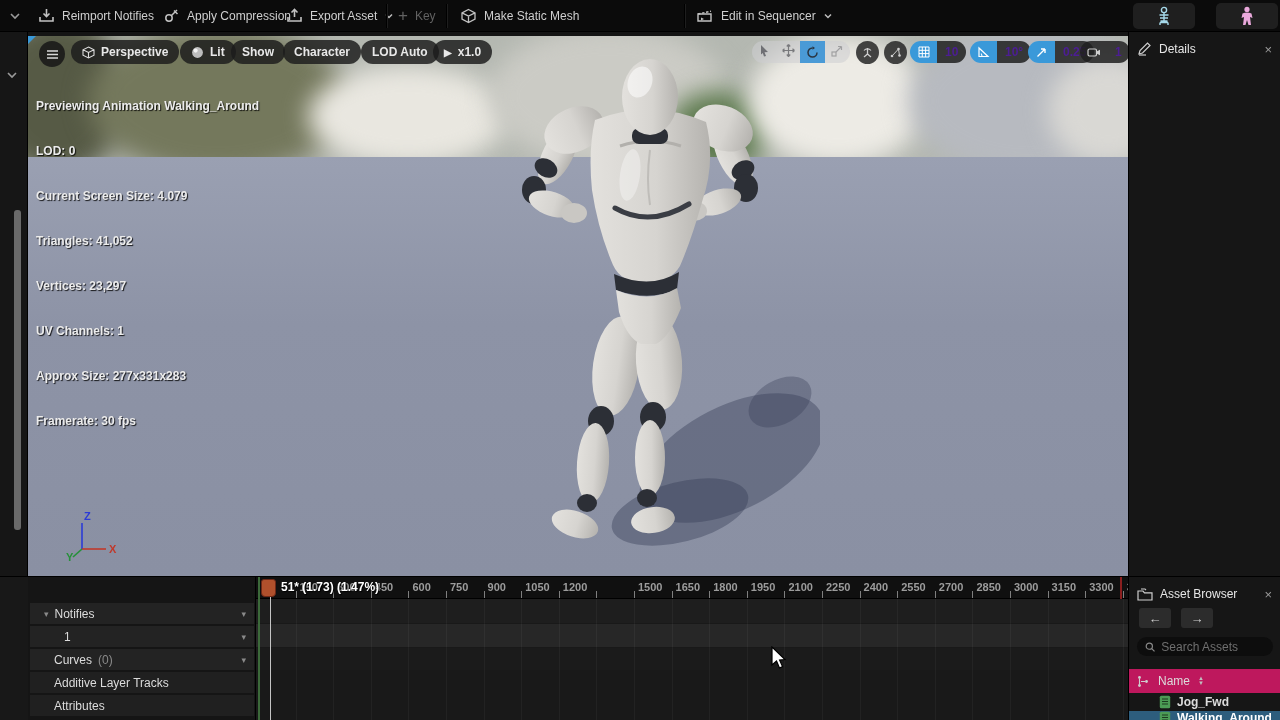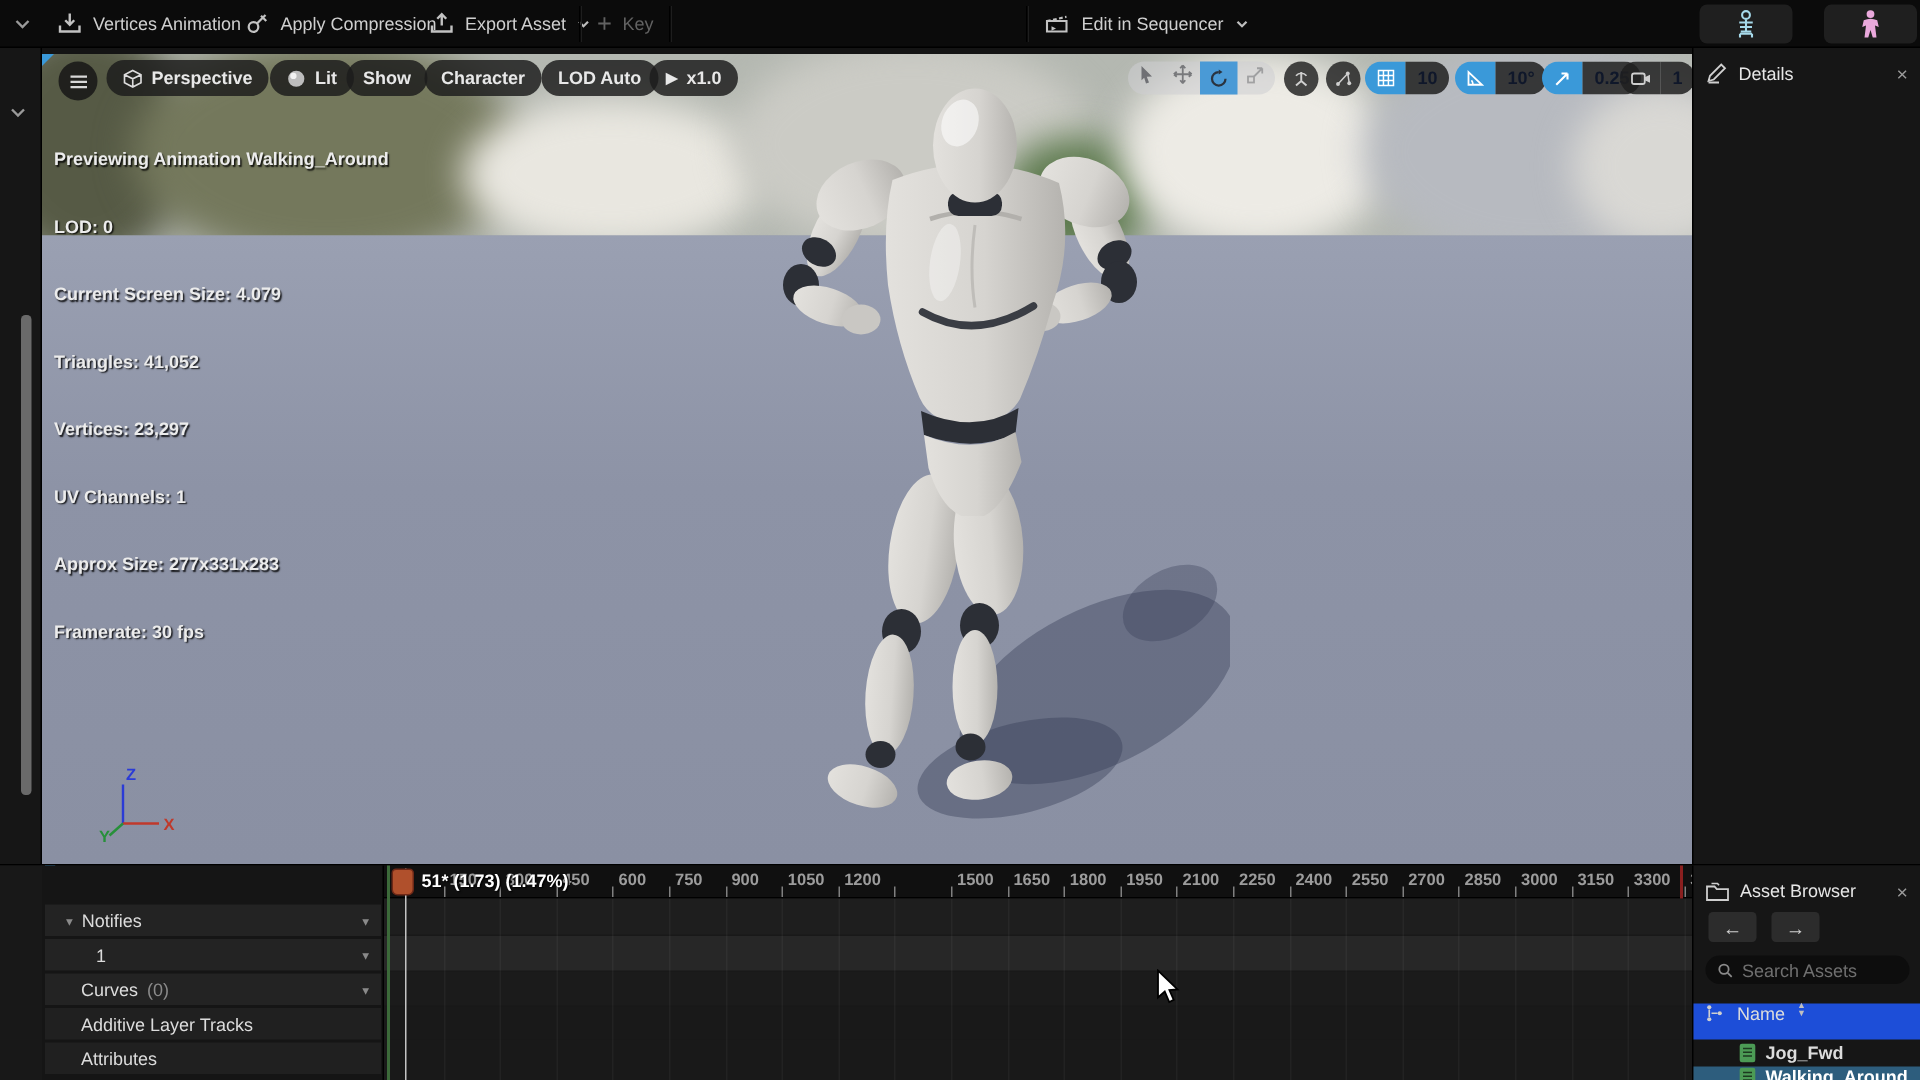--- a/index.html
+++ b/index.html
@@ -27,21 +27,21 @@
   #photo-band .blob { position:absolute; border-radius:50%; filter:blur(12px); }
   #floor { left:0; top:121px; width:1100px; height:419px;
            background:linear-gradient(#9aa0b2 0%, #8d93a6 40%, #8a90a3 100%); }
   #focus-wedge { left:0; top:0; width:0; height:0;
                  border-top:8px solid #3a99d9; border-right:8px solid transparent; }
 
   .pill { position:absolute; top:4px; height:24px; border-radius:12px;
           background:rgba(28,28,28,.83); color:#e8e8e8; font-size:12px; font-weight:600;
           display:flex; align-items:center; gap:6px; padding:0 11px; }
   .snap-pill { position:absolute; top:5px; height:22px; border-radius:11px; overflow:hidden;
-               display:flex; align-items:stretch; font-size:12px; color:#0f172a; }
+               display:flex; align-items:stretch; font-size:12px; color:#4c1d95; }
   .snap-pill .ico { width:27px; display:flex; align-items:center; justify-content:center; }
   .snap-pill .val { background:rgba(32,32,32,.85); display:flex; align-items:center;
                     padding:0 8px; font-weight:600; }
   .circ-btn { position:absolute; top:5px; width:23px; height:23px; border-radius:50%;
               background:rgba(38,38,38,.85); display:flex; align-items:center; justify-content:center; }
 
   #stats { left:8px; top:33px; color:#ececec; font-size:12px; font-weight:700;
            line-height:15px; text-shadow:1px 1px 1px rgba(0,0,0,.85); white-space:pre; }
 
   
@@ -86,21 +86,21 @@
   <div id="top-toolbar" class="abs">
     <svg class="abs" style="left:8px;top:11px" width="14" height="10" viewBox="0 0 14 10">
       <polyline points="3,3 7,7 11,3" fill="none" stroke="#9a9a9a" stroke-width="1.6"></polyline>
     </svg>
 
     <div class="tb-btn" style="left:38px">
       <svg width="17" height="16" viewBox="0 0 17 16">
         <path d="M8.5 1 v7 M5.5 5.5 L8.5 8.5 L11.5 5.5" fill="none" stroke="#c2c2c2" stroke-width="1.6"></path>
         <path d="M2 9 v4 h13 v-4" fill="none" stroke="#c2c2c2" stroke-width="1.6"></path>
       </svg>
-      <span>Vertices Animation</span>
+      <span>Reimport Notifies</span>
     </div>
 
     <div class="tb-btn" style="left:163px">
       <svg width="17" height="16" viewBox="0 0 17 16">
         <circle cx="6" cy="10" r="3.2" fill="none" stroke="#c2c2c2" stroke-width="1.5"></circle>
         <path d="M8.5 7.5 L14 2 M11 2.5 L14.5 6" fill="none" stroke="#c2c2c2" stroke-width="1.5"></path>
       </svg>
       <span>Apply Compression</span>
     </div>
 
@@ -117,20 +117,26 @@
 
     <div class="tb-sep" style="left:386px"></div>
 
     <div class="tb-btn tb-disabled" style="left:398px">
       <span style="font-size:17px;font-weight:400;color:#626262">+</span>
       <span>Key</span>
     </div>
 
     <div class="tb-sep" style="left:446px"></div>
 
+    <div class="tb-btn" style="left:460px">
+      <svg width="17" height="16" viewBox="0 0 17 16">
+        <path d="M8.5 1.5 L15 4.8 L15 11.2 L8.5 14.5 L2 11.2 L2 4.8 Z M2 4.8 L8.5 8 L15 4.8 M8.5 8 V14.5" fill="none" stroke="#c2c2c2" stroke-width="1.3"></path>
+      </svg>
+      <span>Make Static Mesh</span>
+    </div>
 
     <div class="tb-sep" style="left:684px"></div>
 
     <div class="tb-btn" style="left:696px">
       <svg width="18" height="16" viewBox="0 0 18 16">
         <path d="M2 6 h13 v7 h-13 Z" fill="none" stroke="#c2c2c2" stroke-width="1.4"></path>
         <path d="M2 6 L15 3.2" stroke="#c2c2c2" stroke-width="1.4" stroke-dasharray="2.5,1.6"></path>
         <path d="M5 9.5 l3 1.5 -3 1.5 Z" fill="#c2c2c2"></path>
       </svg>
       <span>Edit in Sequencer</span>
@@ -520,22 +526,22 @@
       <div class="nav-btn" style="left:52px;top:31px">
         <span>→</span>
       </div>
       <div class="abs search-pill" style="left:8px;top:60px;width:136px">
         <svg width="12" height="12" viewBox="0 0 12 12">
           <circle cx="5" cy="5" r="3.6" fill="none" stroke="#8a8a8a" stroke-width="1.4"></circle>
           <path d="M7.8 7.8 L11 11" stroke="#8a8a8a" stroke-width="1.4"></path>
         </svg>
         <input placeholder="Search Assets" style="">
       </div>
-      <div class="abs" style="left:0;top:92px;width:152px;height:24px;background:#1d4ed8;display:flex;
-           gap:8px;padding:0 8px;color:#dcdcdc;font-size:12px">
+      <div class="abs" style="left:0;top:92px;width:152px;height:24px;background:#be185d;display:flex;
+           align-items:center;gap:8px;padding:0 8px;color:#dcdcdc;font-size:12px">
         <svg width="13" height="13" viewBox="0 0 13 13">
           <circle cx="2.5" cy="2.5" r="1.4" fill="#cfcfcf"></circle>
             <circle cx="2.5" cy="10.5" r="1.4" fill="#cfcfcf"></circle>
           <circle cx="9.5" cy="6.5" r="1.4" fill="#cfcfcf"></circle>
           <path d="M2.5 4 V9 M4 6.5 H8" stroke="#cfcfcf" stroke-width="1.1" fill="none"></path>
         </svg>
         <span>Name</span>
         <span style="display:flex;flex-direction:column;line-height:5px;font-size:6px;color:#bfbfbf">
           <span>▲</span>
           <span>▼</span>

